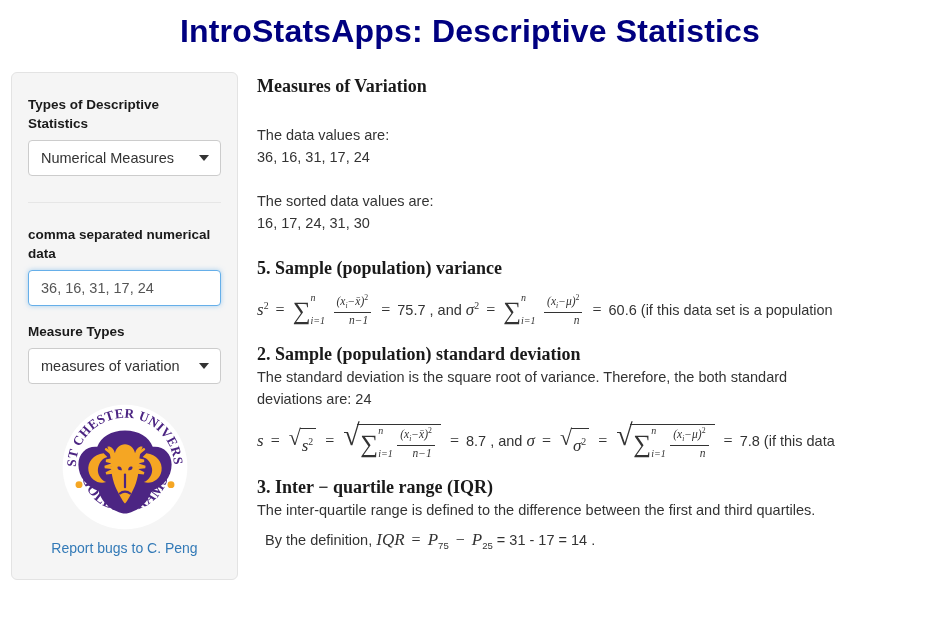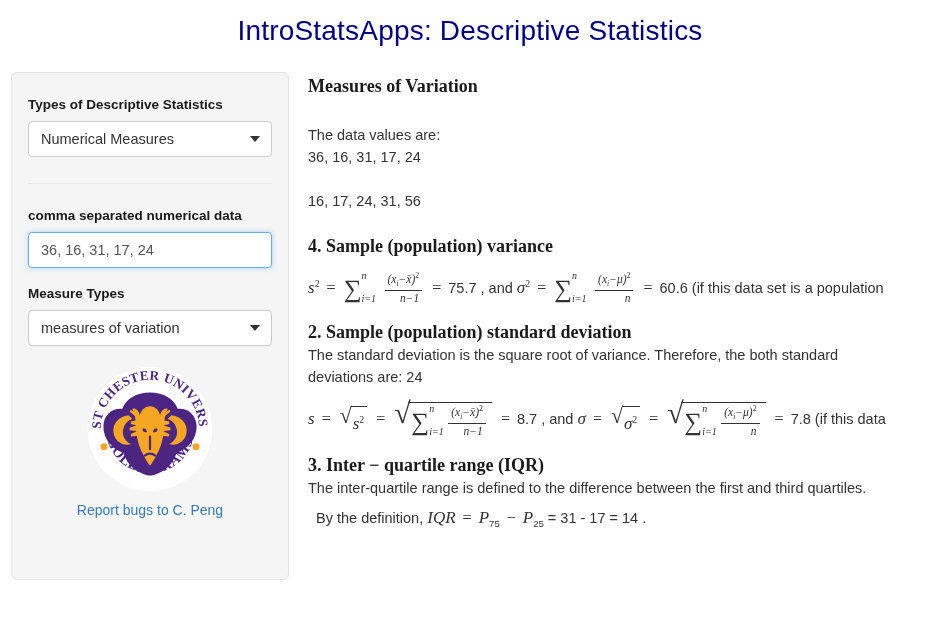--- a/index.html
+++ b/index.html
@@ -12,40 +12,40 @@
     background: #ffffff;
     font-family: "Liberation Sans", sans-serif;
     overflow: hidden;
     position: relative;
   }
 
   
   .app-title {
     text-align: center;
     color: #000080;
-    font-size: 28px;
-    font-weight: normal;
+    font-size: 32px;
+    font-weight: bold;
     letter-spacing: 0.2px;
     margin: 0;
     padding: 14px 0 0 0;
     line-height: 34px;
     font-family: "Liberation Sans", sans-serif;
   }
 
   
   .layout {
     display: flex;
     align-items: flex-start;
     padding: 0;
     margin-top: 24px;
   }
 
   
   .sidebar {
-    width: 278px;
+    width: 227px;
     margin-left: 11px;
     background: #f5f5f5;
     border: 1px solid #e3e3e3;
     border-radius: 6px;
     box-sizing: border-box;
     padding: 22px 16px 20px 16px;
     min-height: 508px;
   }
   .field-label {
     font-size: 13.5px;
@@ -353,25 +353,26 @@
 
   <div class="main">
 
     <div class="sec-head h-main">Measures of Variation</div>
 
     <div class="para">The data values are:</div>
     <div class="para">36, 16, 31, 17, 24</div>
 
     <div class="spacer-22"></div>
 
-    <div class="para">16, 17, 24, 31, 56</div>
+    <div class="para">The sorted data values are:</div>
+    <div class="para">16, 17, 24, 31, 30</div>
 
     <div class="spacer-22"></div>
 
-    <div class="sec-head">4. Sample (population) variance</div>
+    <div class="sec-head">5. Sample (population) variance</div>
     <div class="spacer-14"></div>
     <div class="mathline">
       <span class="mth">s</span><sup class="sm mth-up">2</sup>
       <span class="op">=</span>
       <span class="sigma">∑<span class="lim-top">n</span><span class="lim-bot">i=1</span></span><span class="sigma-pad"></span>
       <span class="frac">
         <span class="num">(<span class="mth" style="font-size:11.5px">x</span><sub class="sm">i</sub>−<span class="mth" style="font-size:11.5px">x̄</span>)<sup class="sm">2</sup></span>
         <span class="den"><span class="mth" style="font-size:11.5px">n</span>−1</span>
       </span>
       <span class="op">=</span>

